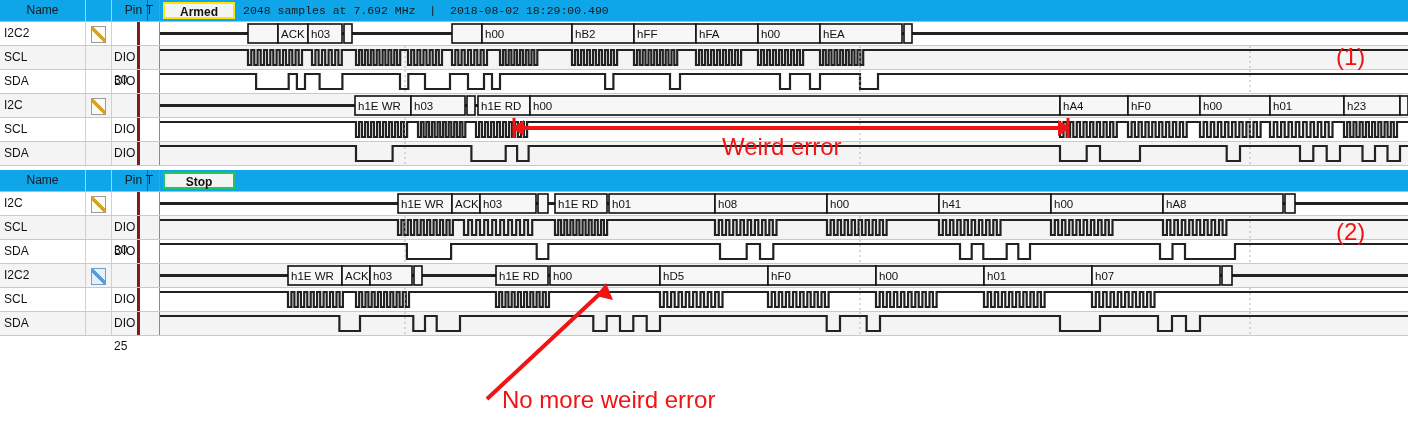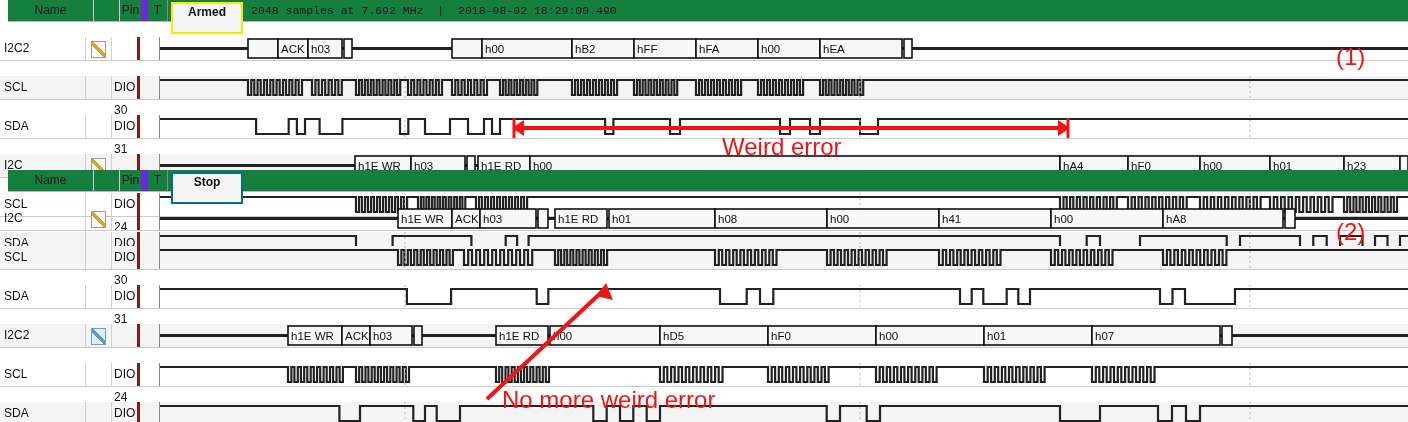--- a/index.html
+++ b/index.html
@@ -6,40 +6,40 @@
   body{
     width:1408px;height:422px;position:relative;overflow:hidden;
     font-family:"Liberation Sans", sans-serif;
     -webkit-font-smoothing:none;
   }
   .panel{position:absolute;left:0;width:1408px;}
   #panel1{top:0;height:170px;}
   #panel2{top:170px;height:175px;}
 
   
-  .hdr{position:relative;height:22px;background:#15803d;
-       border-bottom:1px solid #b9b9b9;box-sizing:border-box;margin-left:8px;}
+  .hdr{position:relative;height:22px;background:#0ea5e9;
+       border-bottom:1px solid #b9b9b9;box-sizing:border-box;}
   .hdr .cell{position:absolute;top:0;height:21px;line-height:21px;
        font-size:12px;color:#1a1a1a;text-align:center;box-sizing:border-box;}
   .hdr .c-name{left:0;width:86px;border-right:1px solid #c8c8c8;}
   .hdr .c-ico{left:86px;width:26px;border-right:1px solid #c8c8c8;}
-  .hdr .c-pin{left:112px;width:28px;border-right:7px solid #6d28d9;}
+  .hdr .c-pin{left:120px;width:28px;border-right:1px solid #6d28d9;}
   .hdr .c-t{left:140px;width:20px;border-right:1px solid #8a8a8a;}
-  .statebtn{position:absolute;left:163px;top:2px;width:72px;height:32px;
+  .statebtn{position:absolute;left:163px;top:2px;width:72px;height:17px;
        line-height:17px;text-align:center;font-size:12px;font-weight:bold;
        color:#111;background:#f4f4f4;box-sizing:border-box;}
   .statebtn.armed{border:2px solid #ffe500;}
-  .statebtn.stop{border:2px solid #0369a1;}
+  .statebtn.stop{border:2px solid #22c55e;}
   .hdrinfo{position:absolute;left:243px;top:0;height:21px;line-height:21px;
        font-family:"Liberation Mono",monospace;font-size:11.5px;color:#1a1a1a;
        white-space:pre;}
 
   
   .row{position:relative;height:24px;box-sizing:border-box;
-       border-bottom:1px solid #c9c9c9;margin-top:15px;}
+       border-bottom:1px solid #c9c9c9;}
   .row.alt{background:#f4f4f4;}
   .row .lbl{position:absolute;top:0;height:23px;line-height:23px;
        font-size:12px;color:#111;box-sizing:border-box;}
   .lbl-name{left:0;width:86px;padding-left:4px;border-right:1px solid #d0d0d0;}
   .lbl-ico{left:86px;width:26px;border-right:1px solid #d0d0d0;}
   .lbl-pin{left:112px;width:28px;padding-left:2px;border-right:3px solid #7f1d1d;}
   .lbl-t{left:140px;width:20px;border-right:1px solid #8a8a8a;}
   .bus-ico{display:block;width:13px;height:15px;margin:4px auto 0;
        border:1px solid #9b9b9b;background:#fbfbf5;position:relative;}
   .bus-ico:after{content:"";position:absolute;left:0;top:0;width:100%;height:100%;

